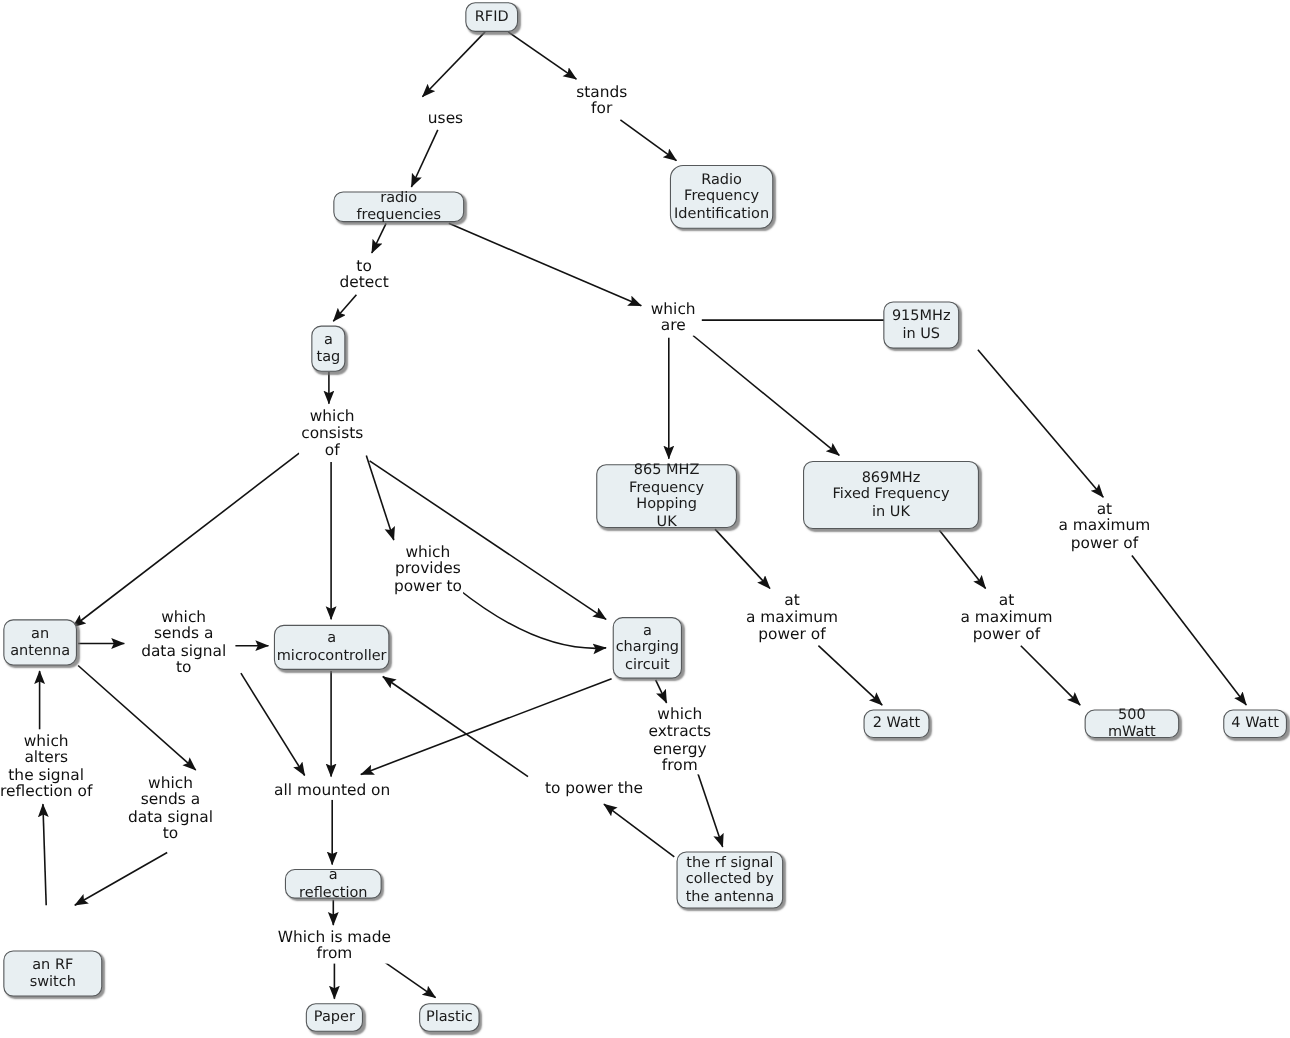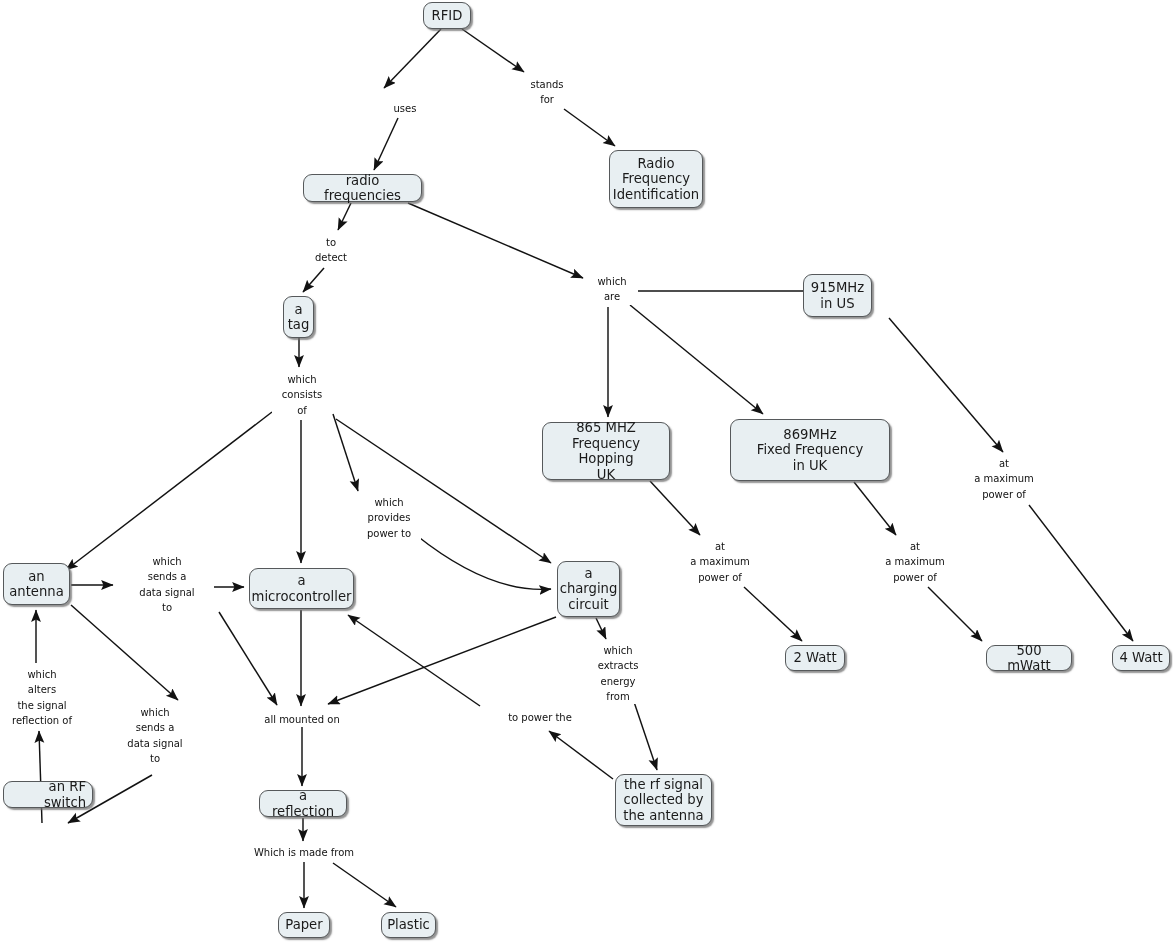--- a/index.html
+++ b/index.html
@@ -37,21 +37,21 @@
     font-size: 13.2px;
     line-height: 15.5px;
     white-space: pre-line;
     padding: 2px 6px;
     z-index: 3;
   }
   .linklabel {
     position: absolute;
     text-align: center;
     color: #111111;
-    font-size: 10px;
+    font-size: 14px;
     line-height: 15.3px;
     white-space: pre-line;
     background: #ffffff;
     z-index: 2;
     pointer-events: none;
   }
 </style>
 </head>
 <body>
 
@@ -139,21 +139,21 @@
 
       <path d="M303,818 L303,841"></path>
 
       <path d="M304,862 L304,908"></path>
 
       <path d="M333,863 L396,907"></path>
     </g>
   </svg>
 
   <div class="node" style="left:423px;top:2px;width:48px;height:27px;">RFID</div>
-  <div class="node" style="left:609px;top:150px;width:94px;height:58px;">Radio
+  <div class="node" style="left:609px;top:150px;width:94px;height:58px;border-radius:12px;">Radio
 Frequency
 Identification</div>
   <div class="node" style="left:303px;top:174px;width:119px;height:28px;">radio frequencies</div>
   <div class="node" style="left:803px;top:274px;width:69px;height:43px;">915MHz
 in US</div>
   <div class="node" style="left:283px;top:296px;width:31px;height:42px;">a
 tag</div>
   <div class="node" style="left:542px;top:422px;width:128px;height:58px;">865 MHZ
 Frequency Hopping
 UK</div>
@@ -166,21 +166,21 @@
 microcontroller</div>
   <div class="node" style="left:557px;top:561px;width:63px;height:56px;">a
 charging
 circuit</div>
   <div class="node" style="left:785px;top:645px;width:60px;height:26px;">2 Watt</div>
   <div class="node" style="left:946px;top:645px;width:86px;height:26px;margin-left:40px;">500 mWatt</div>
   <div class="node" style="left:1112px;top:645px;width:58px;height:26px;">4 Watt</div>
   <div class="node" style="left:615px;top:774px;width:97px;height:52px;">the rf signal
 collected by
 the antenna</div>
-  <div class="node" style="left:3px;top:781px;width:90px;height:27px;text-align:right;">an RF switch</div>
+  <div class="node" style="left:3px;top:864px;width:90px;height:42px;">an RF switch</div>
   <div class="node" style="left:259px;top:790px;width:88px;height:27px;">a reflection</div>
   <div class="node" style="left:278px;top:912px;width:52px;height:26px;">Paper</div>
   <div class="node" style="left:381px;top:912px;width:55px;height:26px;">Plastic</div>
 
   <div class="linklabel" style="left:375px;top:101px;width:60px;">uses</div>
   <div class="linklabel" style="left:516px;top:77px;width:62px;">stands
 for</div>
   <div class="linklabel" style="left:303px;top:235px;width:56px;">to
 detect</div>
   <div class="linklabel" style="left:586px;top:274px;width:52px;">which

